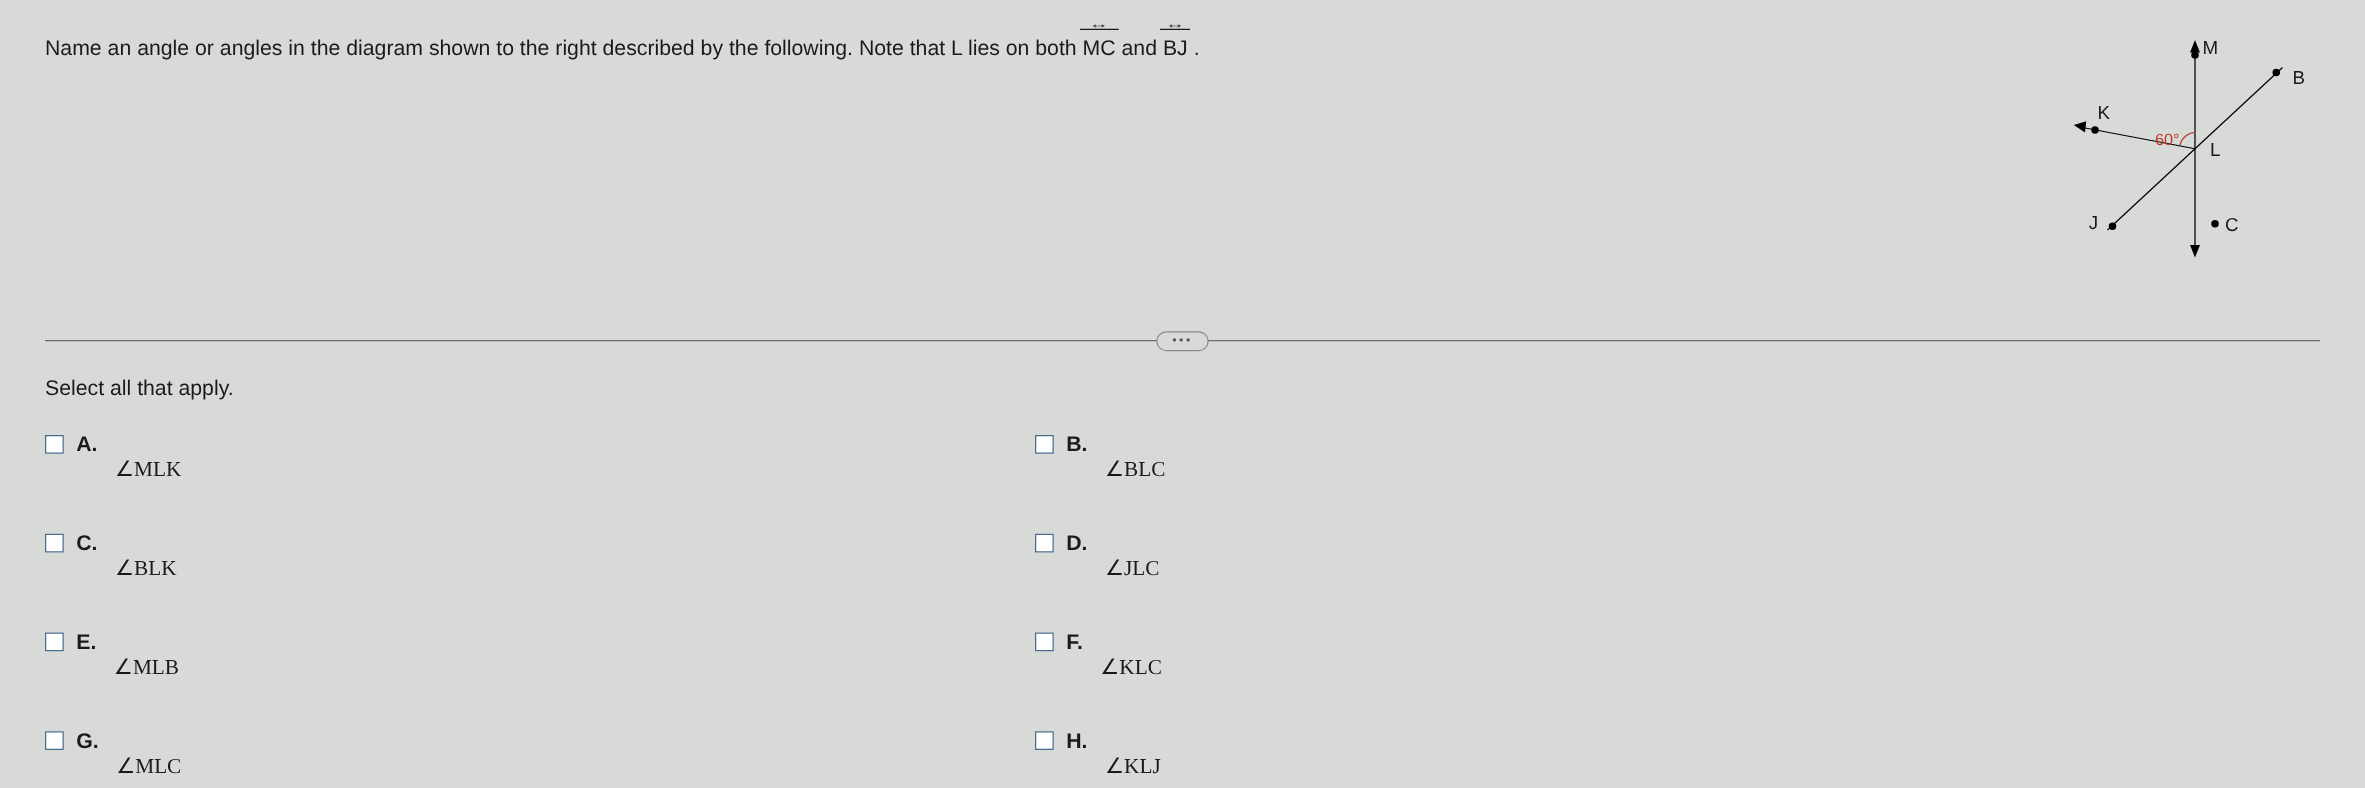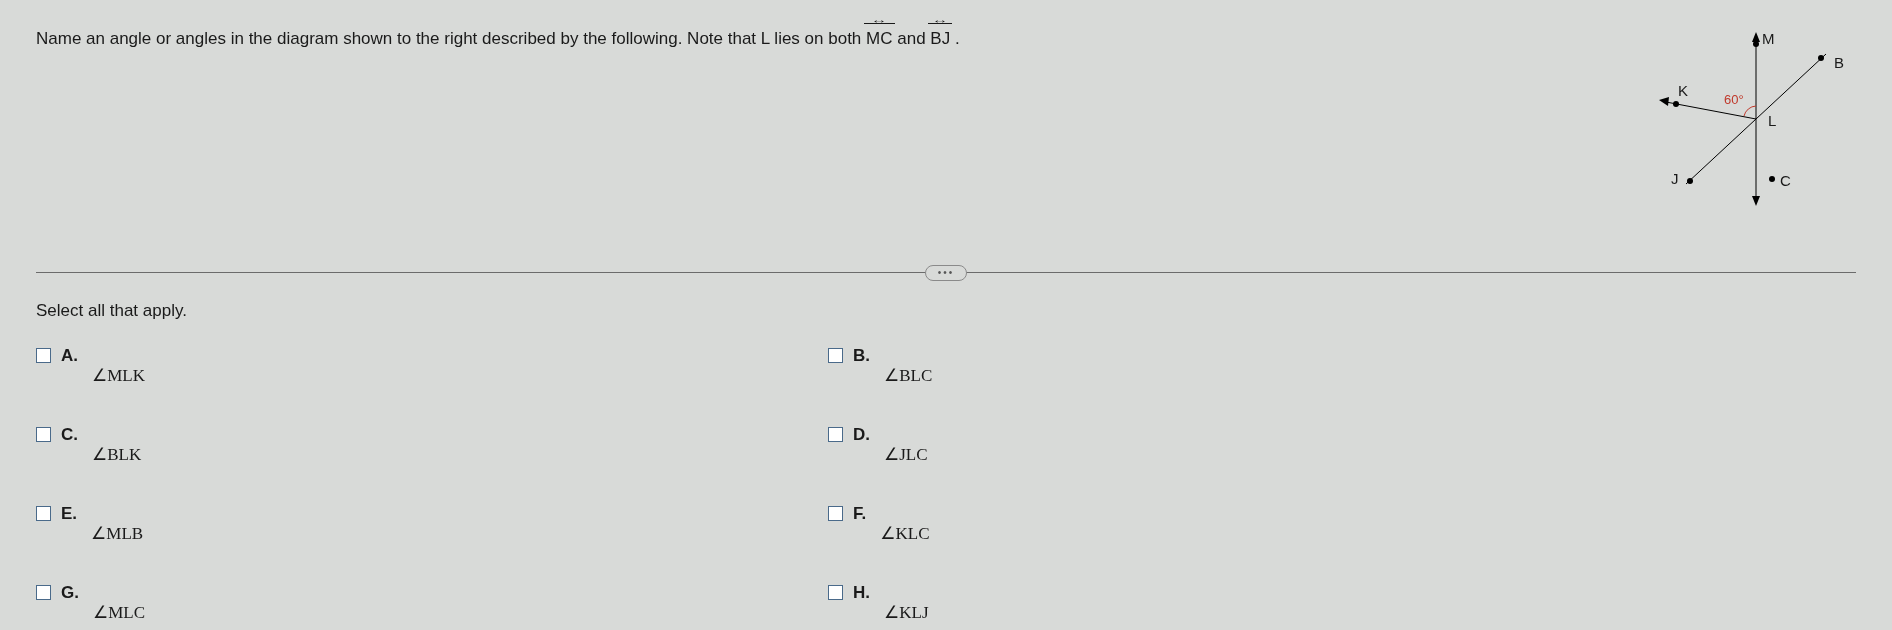--- a/index.html
+++ b/index.html
@@ -146,21 +146,21 @@
       <circle cx="74" cy="157" r="3" fill="#000"></circle>
       <circle cx="156" cy="155" r="3" fill="#000"></circle>
       <circle cx="60" cy="80" r="3" fill="#000"></circle>
     </svg>
     <div style="position:absolute; left:146px; top:6px; font-size:15px;">M</div>
     <div style="position:absolute; left:218px; top:30px; font-size:15px;">B</div>
     <div style="position:absolute; left:62px; top:58px; font-size:15px;">K</div>
     <div style="position:absolute; left:152px; top:88px; font-size:15px;">L</div>
     <div style="position:absolute; left:55px; top:146px; font-size:15px;">J</div>
     <div style="position:absolute; left:164px; top:148px; font-size:15px;">C</div>
-    <div style="position:absolute; left:108px; top:68px; font-size:13px; color:#c0392b;">60°</div>
+    <div style="position:absolute; left:108px; top:80px; font-size:13px; color:#c0392b;">60°</div>
   </div>
 </div>
 
 <div class="divider-wrap">
   <hr class="hr-line">
   <div class="ellipsis-btn">
     <span>•••</span>
   </div>
 </div>
 

